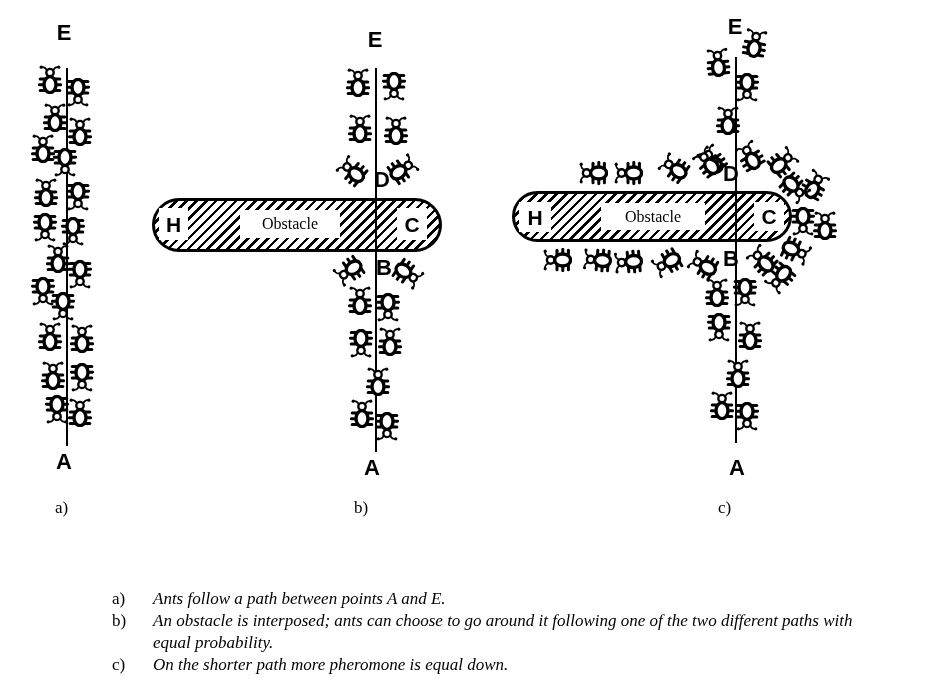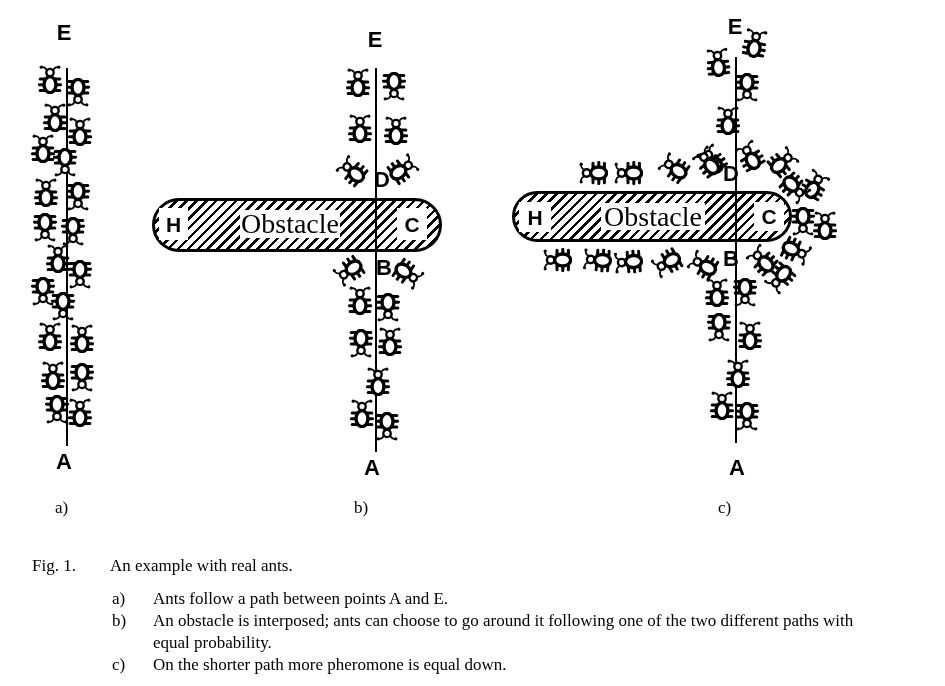--- a/index.html
+++ b/index.html
@@ -32,21 +32,21 @@
     background:#fff;
     display:flex;align-items:center;justify-content:center;
     line-height:1;
   }
   .lbl-sans{
     font-family:"Liberation Sans", sans-serif;
     font-weight:700;font-size:21px;
   }
   .lbl-serif{
     font-family:"Liberation Serif", serif;
-    font-size:28px;
+    font-size:16px;
   }
   
   .point-label{
     position:absolute;
     transform:translate(-50%,-50%);
     font-family:"Liberation Sans", sans-serif;
     font-weight:700;
     font-size:22px;
     line-height:1;
     white-space:nowrap;
@@ -71,21 +71,21 @@
   .fig-caption .fig-text{position:absolute;left:110px;}
   .caption-list{
     position:absolute;
     left:112px;top:588px;
     width:761px;
     font-size:17px;
     line-height:22px;
   }
   .caption-item{display:flex;}
   .caption-item .marker{flex:0 0 41px;}
-  .caption-item .item-text{flex:1 1 auto;width:720px;}
+  .caption-item .item-text{flex:1 1 auto;width:720px;font-style:italic;}
   #svg-defs{position:absolute;width:0;height:0;overflow:hidden;}
 </style>
 </head>
 <body>
 
 <div id="page">
 
   <svg id="svg-defs" aria-hidden="true">
     <defs>
       <symbol id="ant-shape" viewBox="0 0 24 30">
@@ -99,24 +99,20 @@
         <circle cx="12" cy="8.6" r="3.7" fill="#fff" stroke="#000" stroke-width="2.4"></circle>
         <ellipse cx="12" cy="20.6" rx="6" ry="8" fill="#fff" stroke="#000" stroke-width="3.4"></ellipse>
       </symbol>
     </defs>
   </svg>
 
   <span class="panel-letter" style="left:55px">a)</span>
   <span class="panel-letter" style="left:354px">b)</span>
   <span class="panel-letter" style="left:718px">c)</span>
 
-  <div class="fig-caption">
-    <span class="fig-num">Fig. 1.</span>
-    <span class="fig-text">An example with real ants.</span>
-  </div>
 
   <div class="caption-list">
     <div class="caption-item">
       <span class="marker">a)</span>
       <span class="item-text">Ants follow a path between points A and E.</span>
     </div>
     <div class="caption-item">
       <span class="marker">b)</span>
       <span class="item-text">An obstacle is interposed; ants can choose to go around it following one of the two different paths with equal probability.</span>
     </div>

